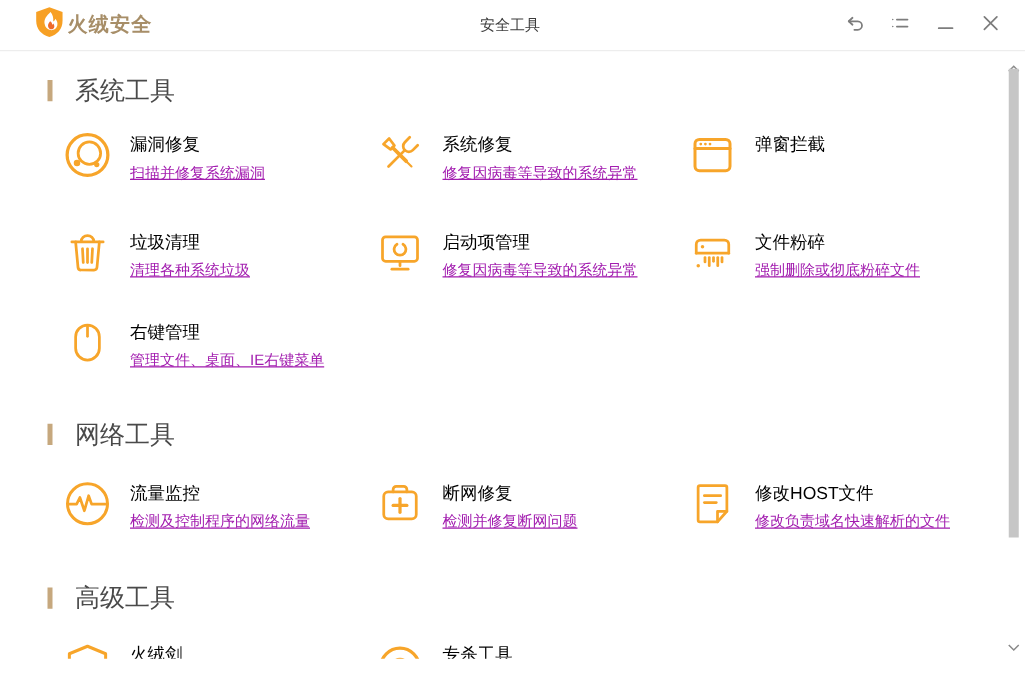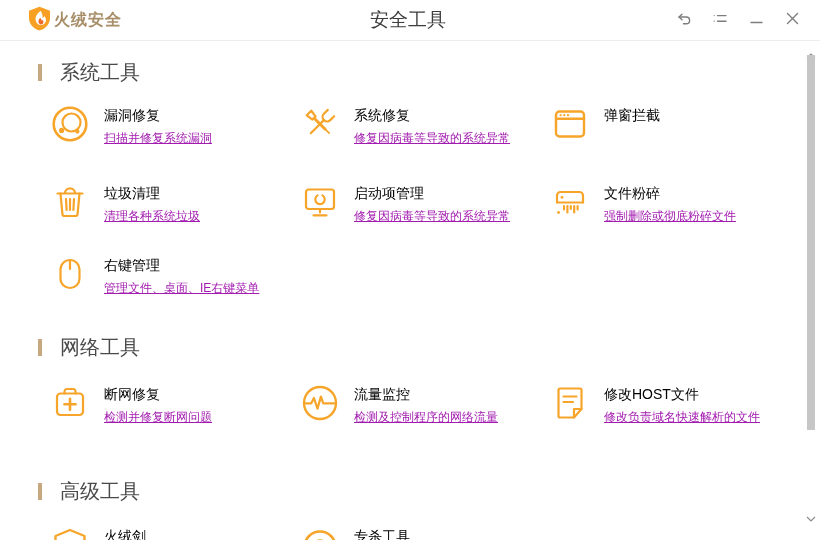--- a/index.html
+++ b/index.html
@@ -12,37 +12,37 @@
 
   
   .titlebar{
     height:40px;display:flex;align-items:center;position:relative;
     border-bottom:1px solid #ededed;background:#fff;
   }
   .logo{display:flex;align-items:center;margin-left:28px;gap:3px;}
   .logo-text{font-size:16px;font-weight:bold;color:#a78e68;letter-spacing:1px;}
   .win-title{
     position:absolute;left:0;right:4px;text-align:center;
-    font-size:19px;color:#3d3d3d;pointer-events:none;
+    font-size:12px;color:#3d3d3d;pointer-events:none;
   }
   .win-controls{margin-left:auto;display:flex;align-items:center;gap:12px;padding-right:16px;z-index:2;}
   .ctrl-btn{
     width:24px;height:24px;display:flex;align-items:center;justify-content:center;
     background:none;border:none;padding:0;cursor:pointer;color:#7d7d7d;
   }
 
   
   .content{position:relative;}
   .section-head{display:flex;align-items:center;margin-left:38px;height:20px;}
   .section-bar{width:4px;height:17px;background:#c6a87e;margin-right:18px;}
   .section-title{font-size:20px;color:#4a4a4a;}
 
   .tool-row{display:grid;grid-template-columns:250px 250px 270px;margin-left:50px;height:50px;}
   .mt21{margin-top:21px}.mt22{margin-top:22px}.mt24{margin-top:24px}
-  .mt26{margin-top:26px}.mt28{margin-top:28px}.mt33{margin-top:33px}.mt35{margin-top:48px}
+  .mt26{margin-top:26px}.mt28{margin-top:28px}.mt33{margin-top:33px}.mt35{margin-top:35px}
   .row-partial{height:15px;overflow:hidden;}
 
   .tool{display:flex;gap:14px;cursor:pointer;align-items:flex-start;}
   .ticon-wrap{width:40px;height:40px;flex:0 0 40px;color:#f7a52a;}
   .ticon-wrap svg{display:block;}
   .ttext{padding-top:3px;}
   .tname{font-size:14px;color:#000000;line-height:16px;}
   .tdesc{font-size:12px;color:#a21caf;line-height:14px;margin-top:8px;text-decoration:underline;}
 
   
@@ -239,42 +239,42 @@
 
     <div class="section-head mt33">
       <span class="section-bar"></span>
       <span class="section-title">网络工具</span>
     </div>
 
     <div class="tool-row mt26">
       <div class="tool">
         <span class="ticon-wrap">
           <svg width="40" height="40" viewBox="0 0 40 40" fill="none" stroke="currentColor" stroke-width="2.2" stroke-linecap="round" stroke-linejoin="round">
+            <circle cx="20" cy="20" r="16" stroke-width="2.4"></circle>
+            <path d="M5.5 20.3 h5.8 l2.6 -5.3 3.6 10.6 3.4 -12 2.4 6.7 h11"></path>
+          </svg>
+        </span>
+        <div class="ttext">
+          <div class="tname">流量监控</div>
+          <div class="tdesc">检测及控制程序的网络流量</div>
+        </div>
+      </div>
+
+      <div class="tool">
+        <span class="ticon-wrap">
+          <svg width="40" height="40" viewBox="0 0 40 40" fill="none" stroke="currentColor" stroke-width="2.2" stroke-linecap="round" stroke-linejoin="round">
             <rect x="7" y="10.5" width="26" height="21.5" rx="3.5"></rect>
             <path d="M14.5 10.5 V8.5 a2.5 2.5 0 0 1 2.5 -2.5 h6 a2.5 2.5 0 0 1 2.5 2.5 v2"></path>
             <line x1="20" y1="15.8" x2="20" y2="26.8" stroke-width="2.6"></line>
             <line x1="14.5" y1="21.3" x2="25.5" y2="21.3" stroke-width="2.6"></line>
           </svg>
         </span>
         <div class="ttext">
           <div class="tname">断网修复</div>
           <div class="tdesc">检测并修复断网问题</div>
-        </div>
-      </div>
-
-      <div class="tool">
-        <span class="ticon-wrap">
-          <svg width="40" height="40" viewBox="0 0 40 40" fill="none" stroke="currentColor" stroke-width="2.2" stroke-linecap="round" stroke-linejoin="round">
-            <circle cx="20" cy="20" r="16" stroke-width="2.4"></circle>
-            <path d="M5.5 20.3 h5.8 l2.6 -5.3 3.6 10.6 3.4 -12 2.4 6.7 h11"></path>
-          </svg>
-        </span>
-        <div class="ttext">
-          <div class="tname">流量监控</div>
-          <div class="tdesc">检测及控制程序的网络流量</div>
         </div>
       </div>
 
       <div class="tool">
         <span class="ticon-wrap">
           <svg width="40" height="40" viewBox="0 0 40 40" fill="none" stroke="currentColor" stroke-width="2.2" stroke-linecap="round" stroke-linejoin="round">
             <path d="M10 5.5 h20 a1.5 1.5 0 0 1 1.5 1.5 v19 l-7.5 8.5 H10 a1.5 1.5 0 0 1 -1.5 -1.5 V7 a1.5 1.5 0 0 1 1.5 -1.5 z"></path>
             <path d="M31.5 26 H24 v8.5"></path>
             <line x1="13.5" y1="13.5" x2="26.5" y2="13.5"></line>
             <line x1="13.5" y1="19" x2="23" y2="19"></line>

